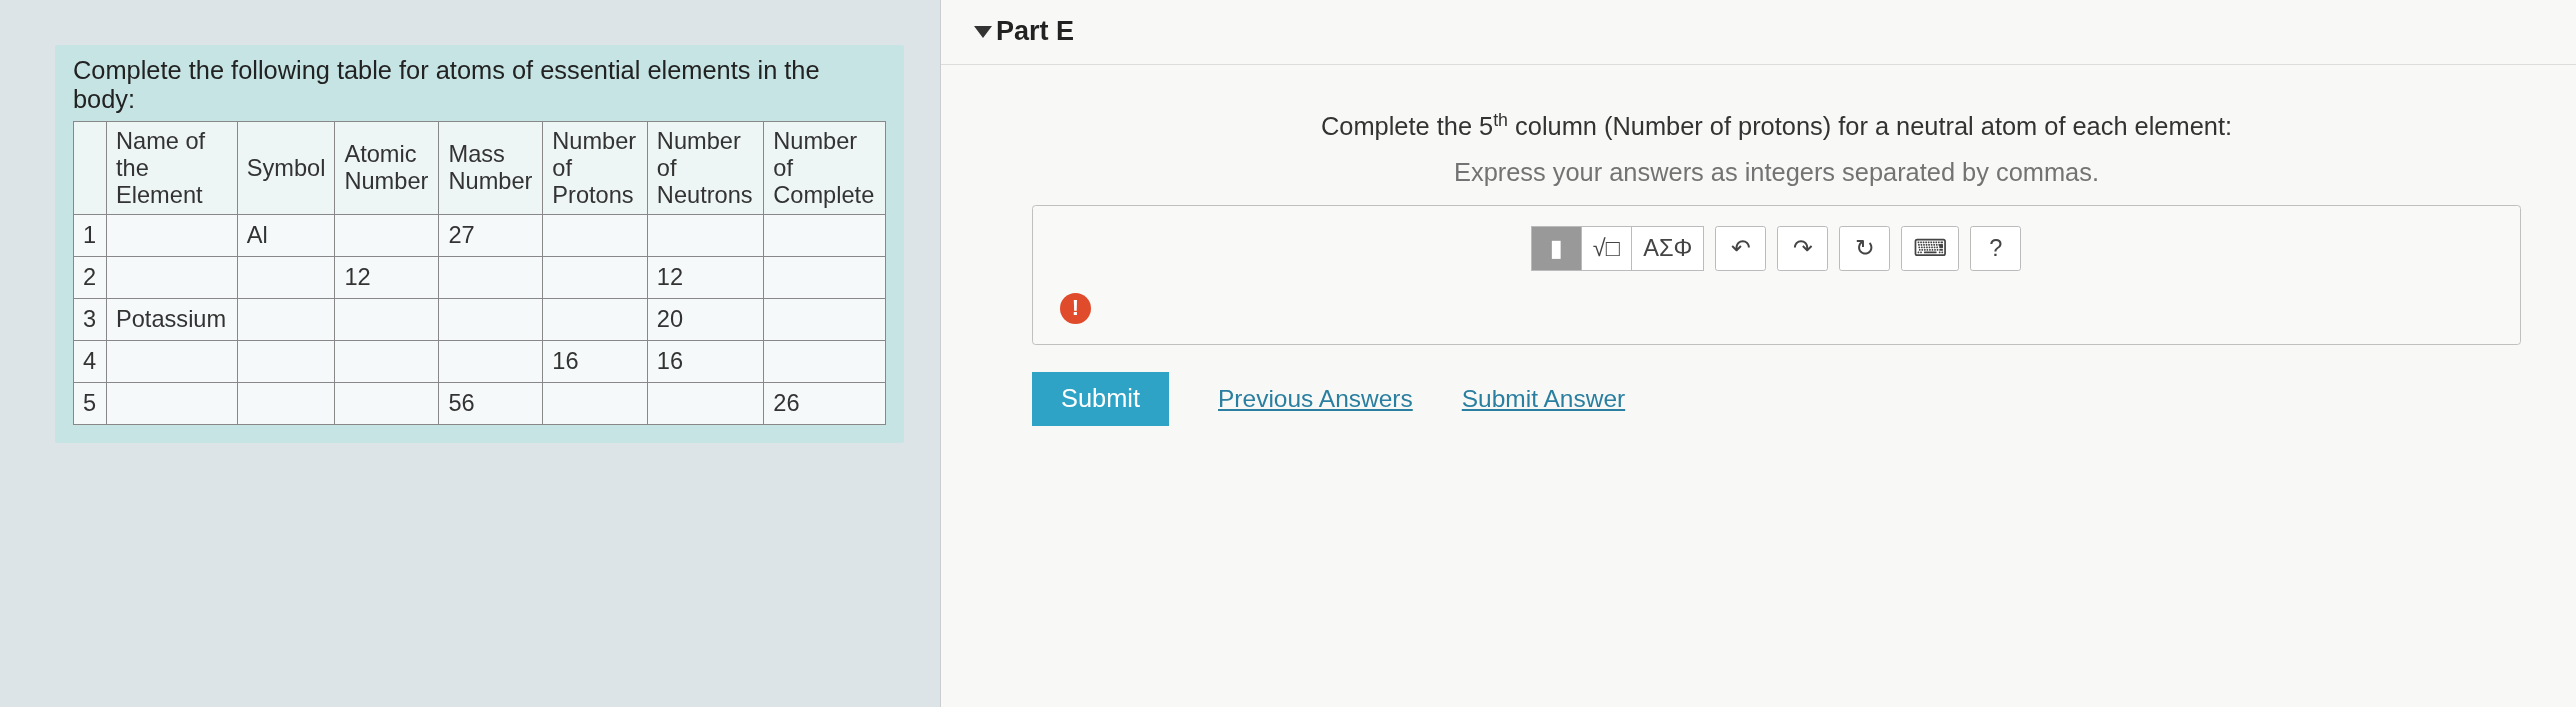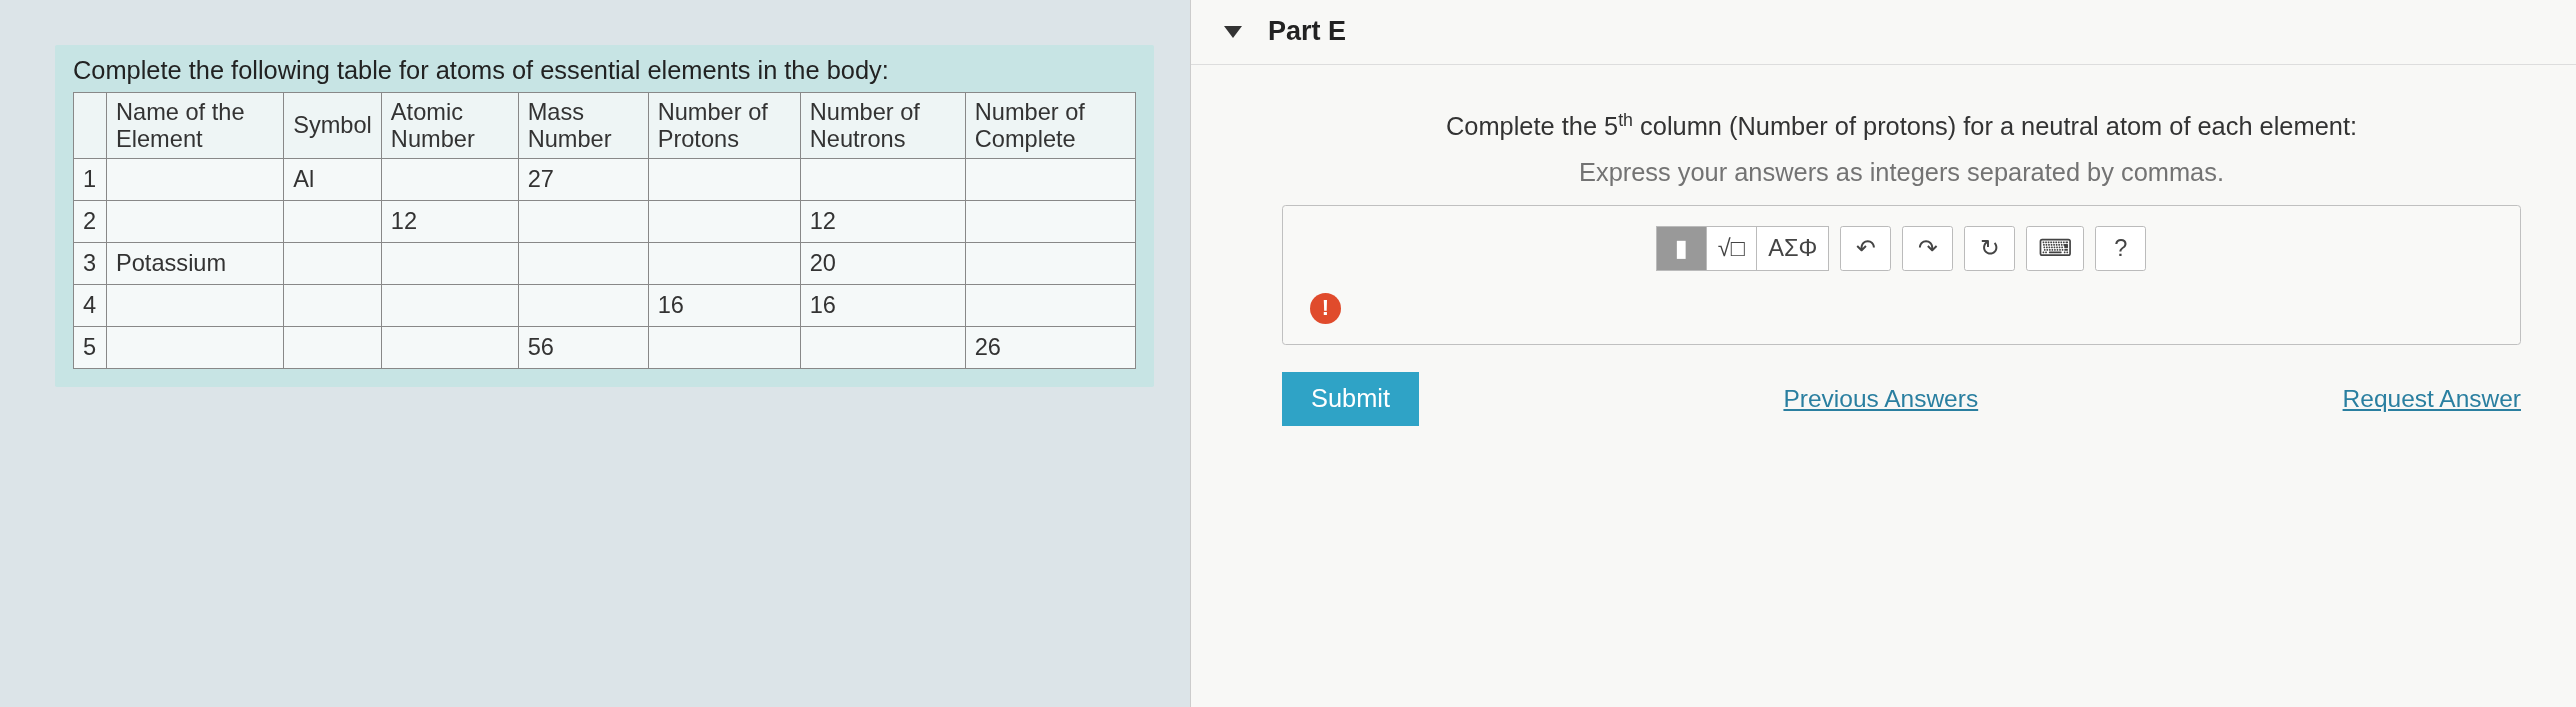--- a/index.html
+++ b/index.html
@@ -5,21 +5,21 @@
     * { box-sizing: border-box; margin: 0; padding: 0; }
     body {
       font-family: Arial, Helvetica, sans-serif;
       background: #dce4e8;
       width: 2576px;
       height: 708px;
       display: flex;
       font-size: 23.6px;
     }
     .left-panel {
-      width: 1190px;
+      width: 940px;
       padding: 45px 36px 48px 55px;
     }
     .right-panel {
       flex: 1;
       background: #f8f8f6;
       padding: 0;
       border-left: 0.9px solid #ccc;
     }
     .table-container {
       background: #c7e4e4;
@@ -47,21 +47,21 @@
       height: 42px;
     }
     table.elements th { background: #eef5f5; }
     .rownum { width: 33px; text-align: center; background: #eef5f5; }
     .part-header {
       display: flex;
       align-items: center;
       padding: 16.4px 33px;
       border-bottom: 0.9px solid #ddd;
       background: #f8f8f6;
-      gap: 26px;
+      gap: 4px;
     }
     .part-header .triangle {
       width: 0; height: 0;
       border-left: 9px solid transparent;
       border-right: 9px solid transparent;
       border-top: 12.7px solid #333;
     }
     .part-header-title { font-weight: bold; font-size: 27px; color: #222; }
     .question-area { padding: 45px 55px 18px 91px; }
     .q-line { font-size: 25.4px; color: #333; margin-bottom: 16.4px; text-align: center; }
@@ -126,21 +126,20 @@
       font-weight: bold;
       font-size: 22px;
       flex-shrink: 0;
     }
     .action-row {
       display: flex;
       align-items: center;
       gap: 49px;
       margin-top: 27px;
       padding-left: 0;
-      justify-content: space-between;
     }
     .submit-btn {
       background: #2fa3c6;
       color: #fff;
       border: none;
       padding: 12.7px 29px;
       font-size: 25.4px;
       cursor: pointer;
     }
     .link {
@@ -248,17 +247,17 @@
         <button class="tool-btn spaced">?</button>
       </div>
       <div class="feedback">
         <div class="feedback-icon">!</div>
       </div>
     </div>
 
     <div class="action-row">
       <button class="submit-btn">Submit</button>
       <a class="link">Previous Answers</a>
-      <a class="link">Request Answer</a>
+      <a class="link">Submit Answer</a>
     </div>
   </div>
 </div>
 
 
 </body></html>

